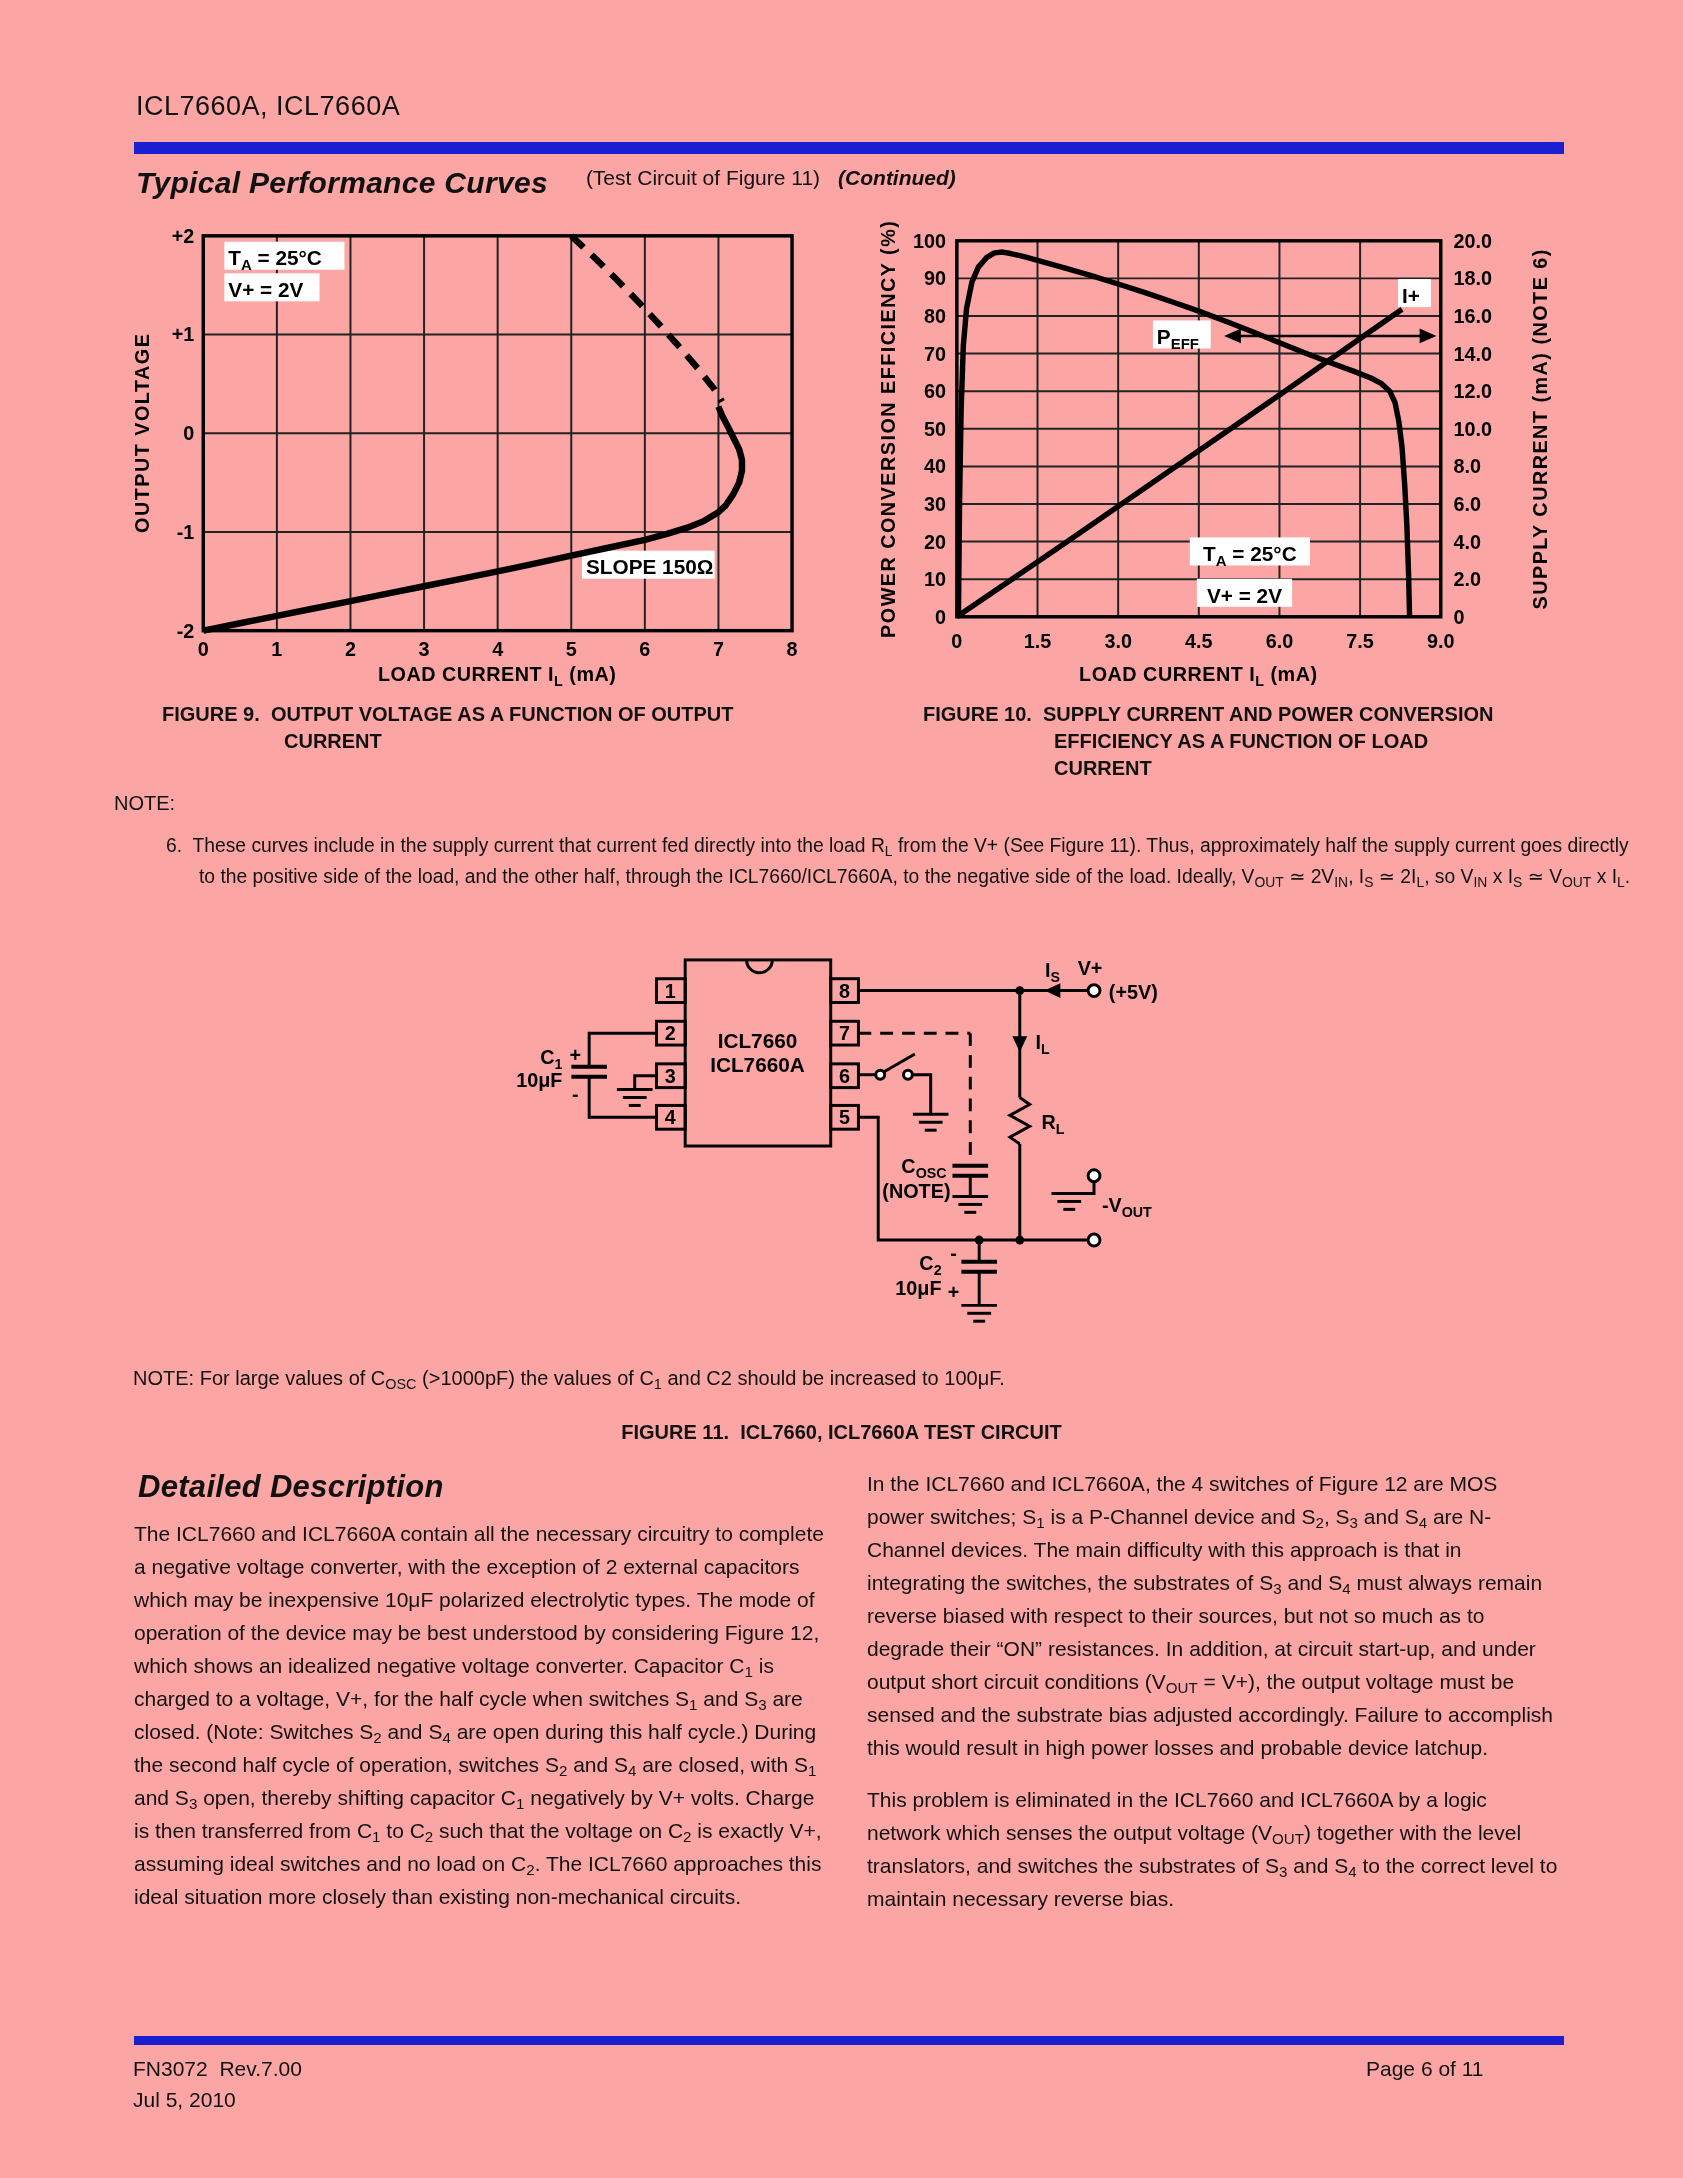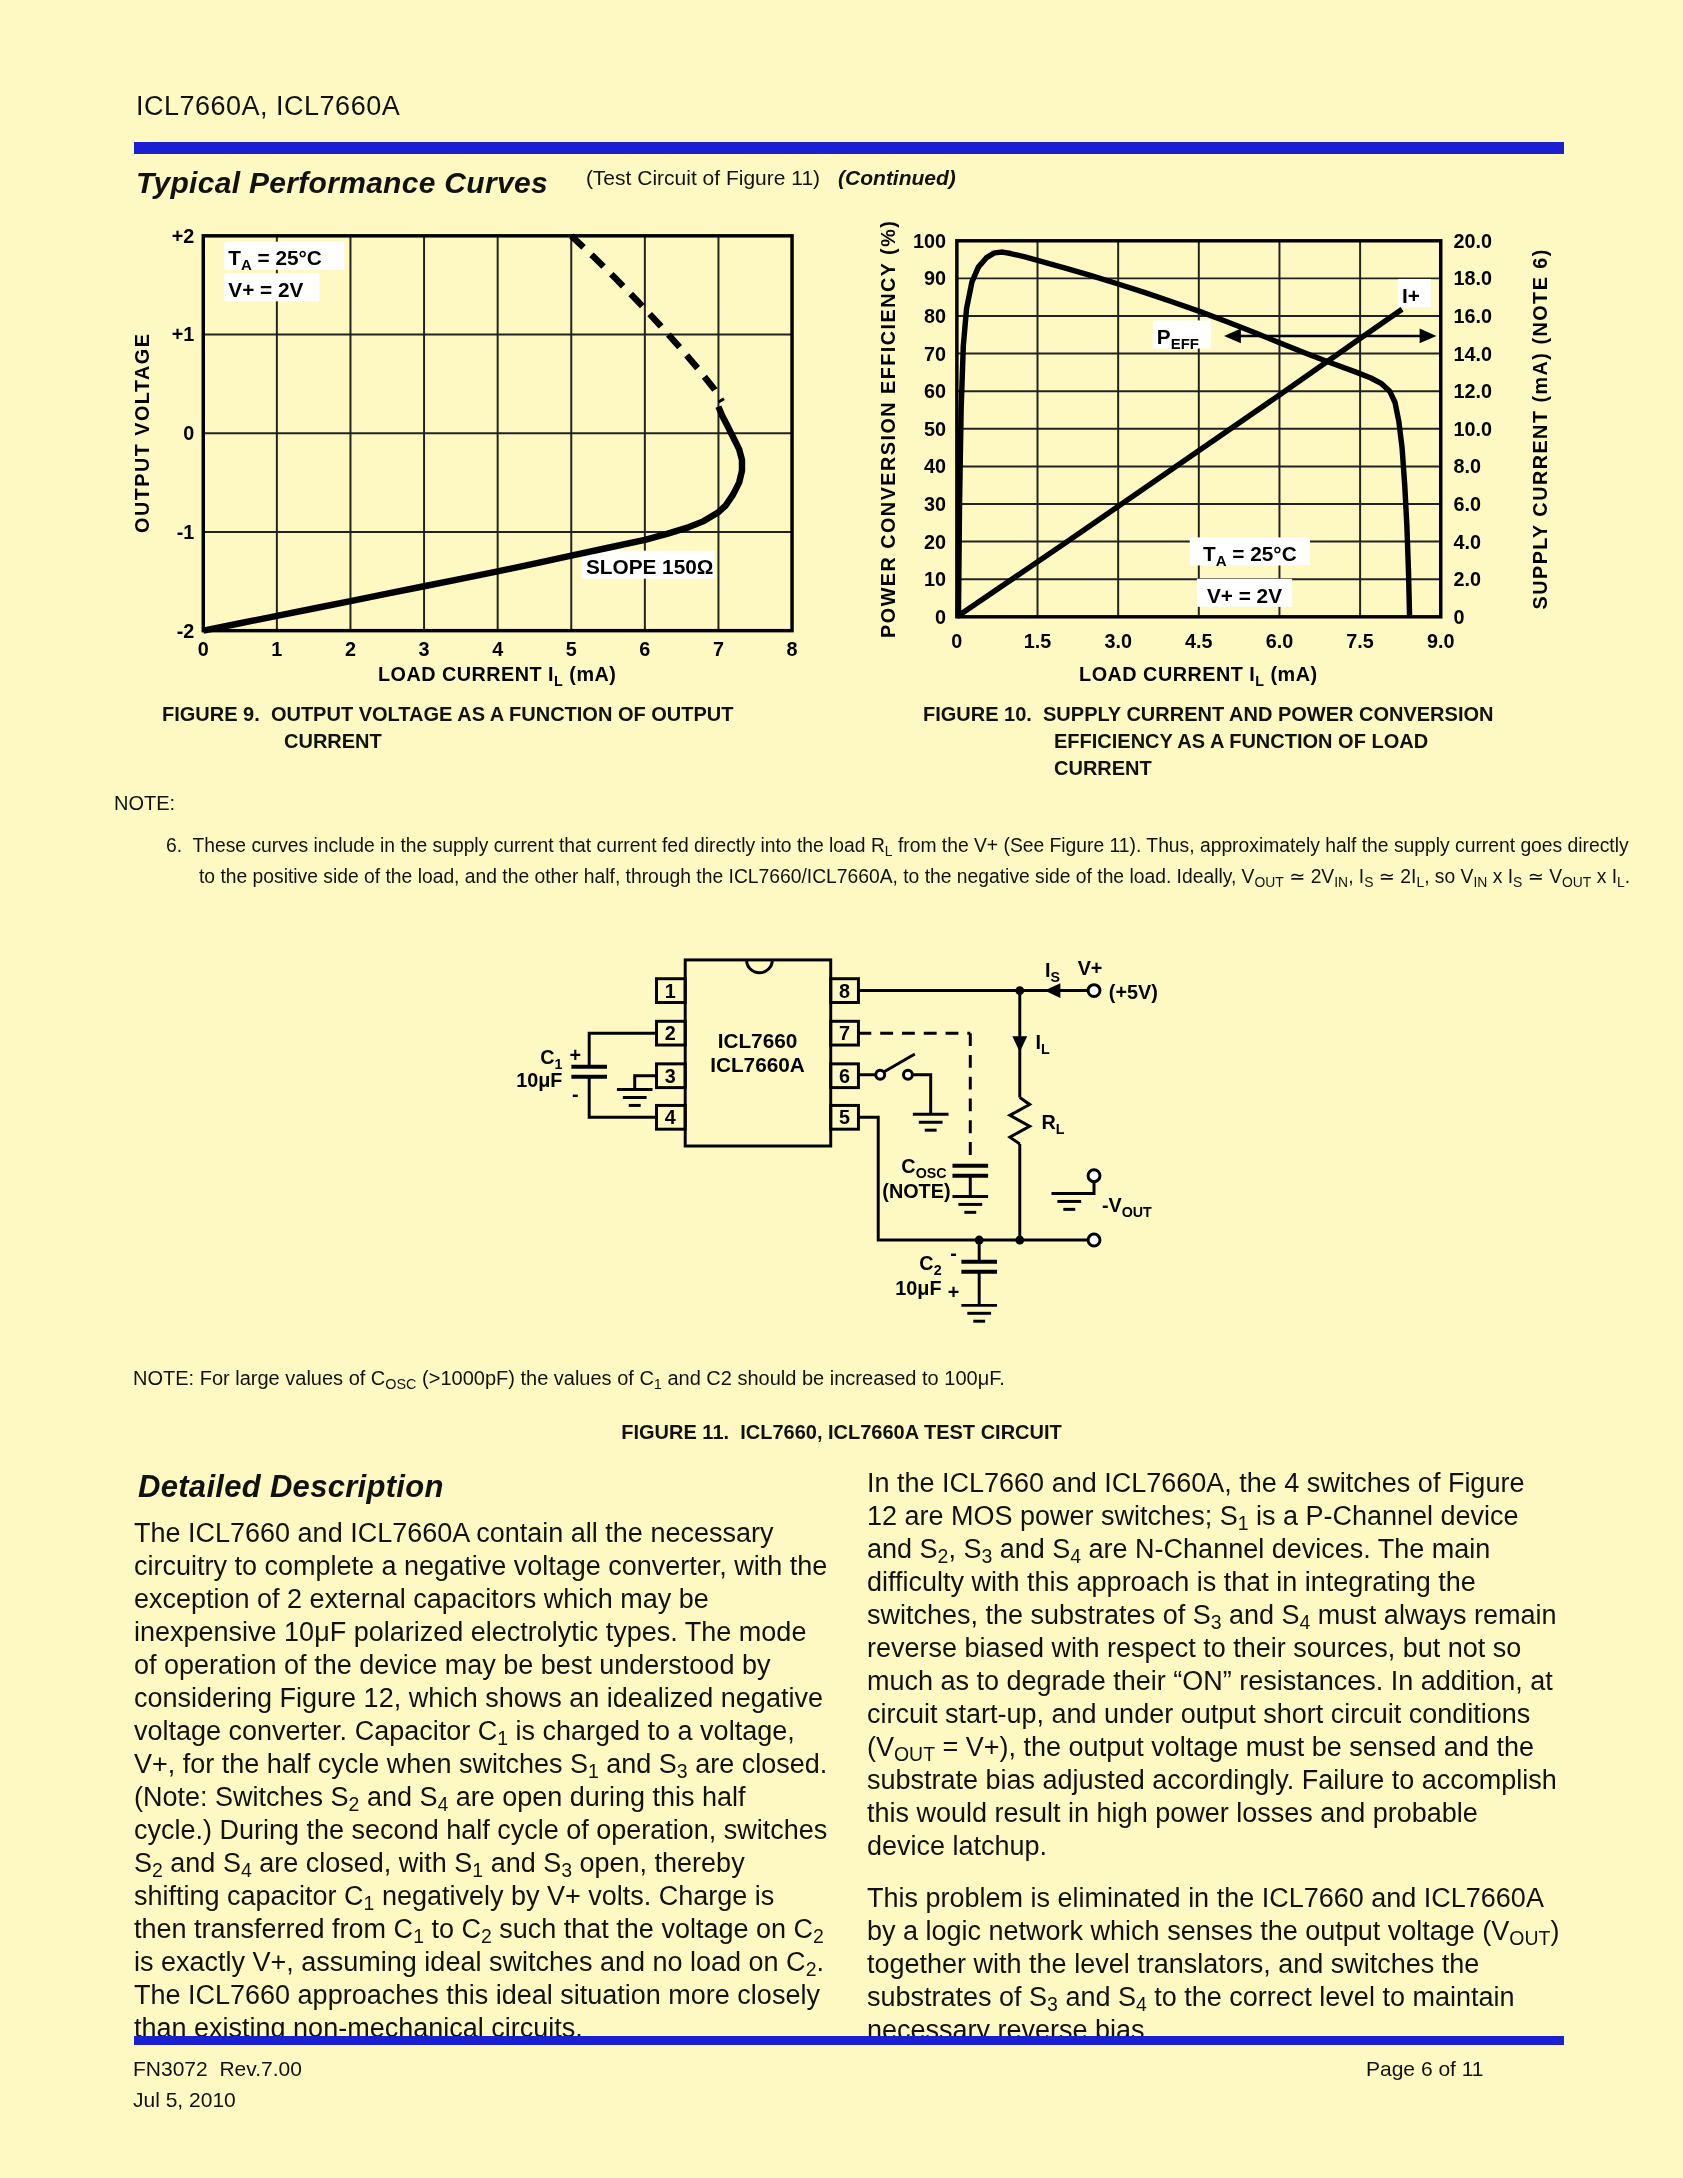--- a/index.html
+++ b/index.html
@@ -1,35 +1,35 @@
 <!DOCTYPE html>
 <html><head>
 <meta charset="utf-8">
 <style>
   html,body{margin:0;padding:0;background:#e8e8e8;}
-  .page{position:relative;width:1683px;height:2178px;background:#fef9c3;overflow:hidden;
+  .page{position:relative;width:1683px;height:2178px;background:#fca5a5;overflow:hidden;
         font-family:"Liberation Sans",sans-serif;color:#111;}
   .abs{position:absolute;}
   .pre{white-space:pre-wrap;}
   .rule{position:absolute;background:#1a1fd2;}
   .hdr-title{font-size:27px;font-weight:normal;letter-spacing:0.5px;}
   .perf-row{display:flex;align-items:flex-start;}
   .perf-title{font-size:30px;font-weight:bold;font-style:italic;letter-spacing:0.3px;}
   .perf-sub{font-size:21px;margin-left:38px;}
   .perf-cont{font-size:21px;font-weight:bold;font-style:italic;margin-left:18px;}
   .caption{font-size:20px;font-weight:bold;line-height:27px;}
   .hang{padding-left:122px;text-indent:-122px;}
   .hang2{padding-left:131px;text-indent:-131px;}
   .note-h{font-size:20px;}
   .note-item{font-size:19.3px;line-height:31px;}
   .hang3{padding-left:33px;text-indent:-33px;}
   .fig11-note{font-size:20px;}
   .fig11-cap{font-size:20px;font-weight:bold;text-align:center;}
   .dd-h{font-size:31px;font-weight:bold;font-style:italic;letter-spacing:0.3px;}
-  .body-col{font-size:27px;line-height:33px;text-align:left;}
+  .body-col{font-size:21px;line-height:33px;text-align:left;}
   .body-col p{margin:0 0 20px 0;}
   sub{font-size:72%;vertical-align:-0.28em;line-height:0;}
   .footer-txt{font-size:21px;text-align:right;}
   svg.overlay{position:absolute;}
   svg text{font-family:"Liberation Sans",sans-serif;fill:#000;}
 </style>
 </head>
 <body>
 
 <div class="page">

